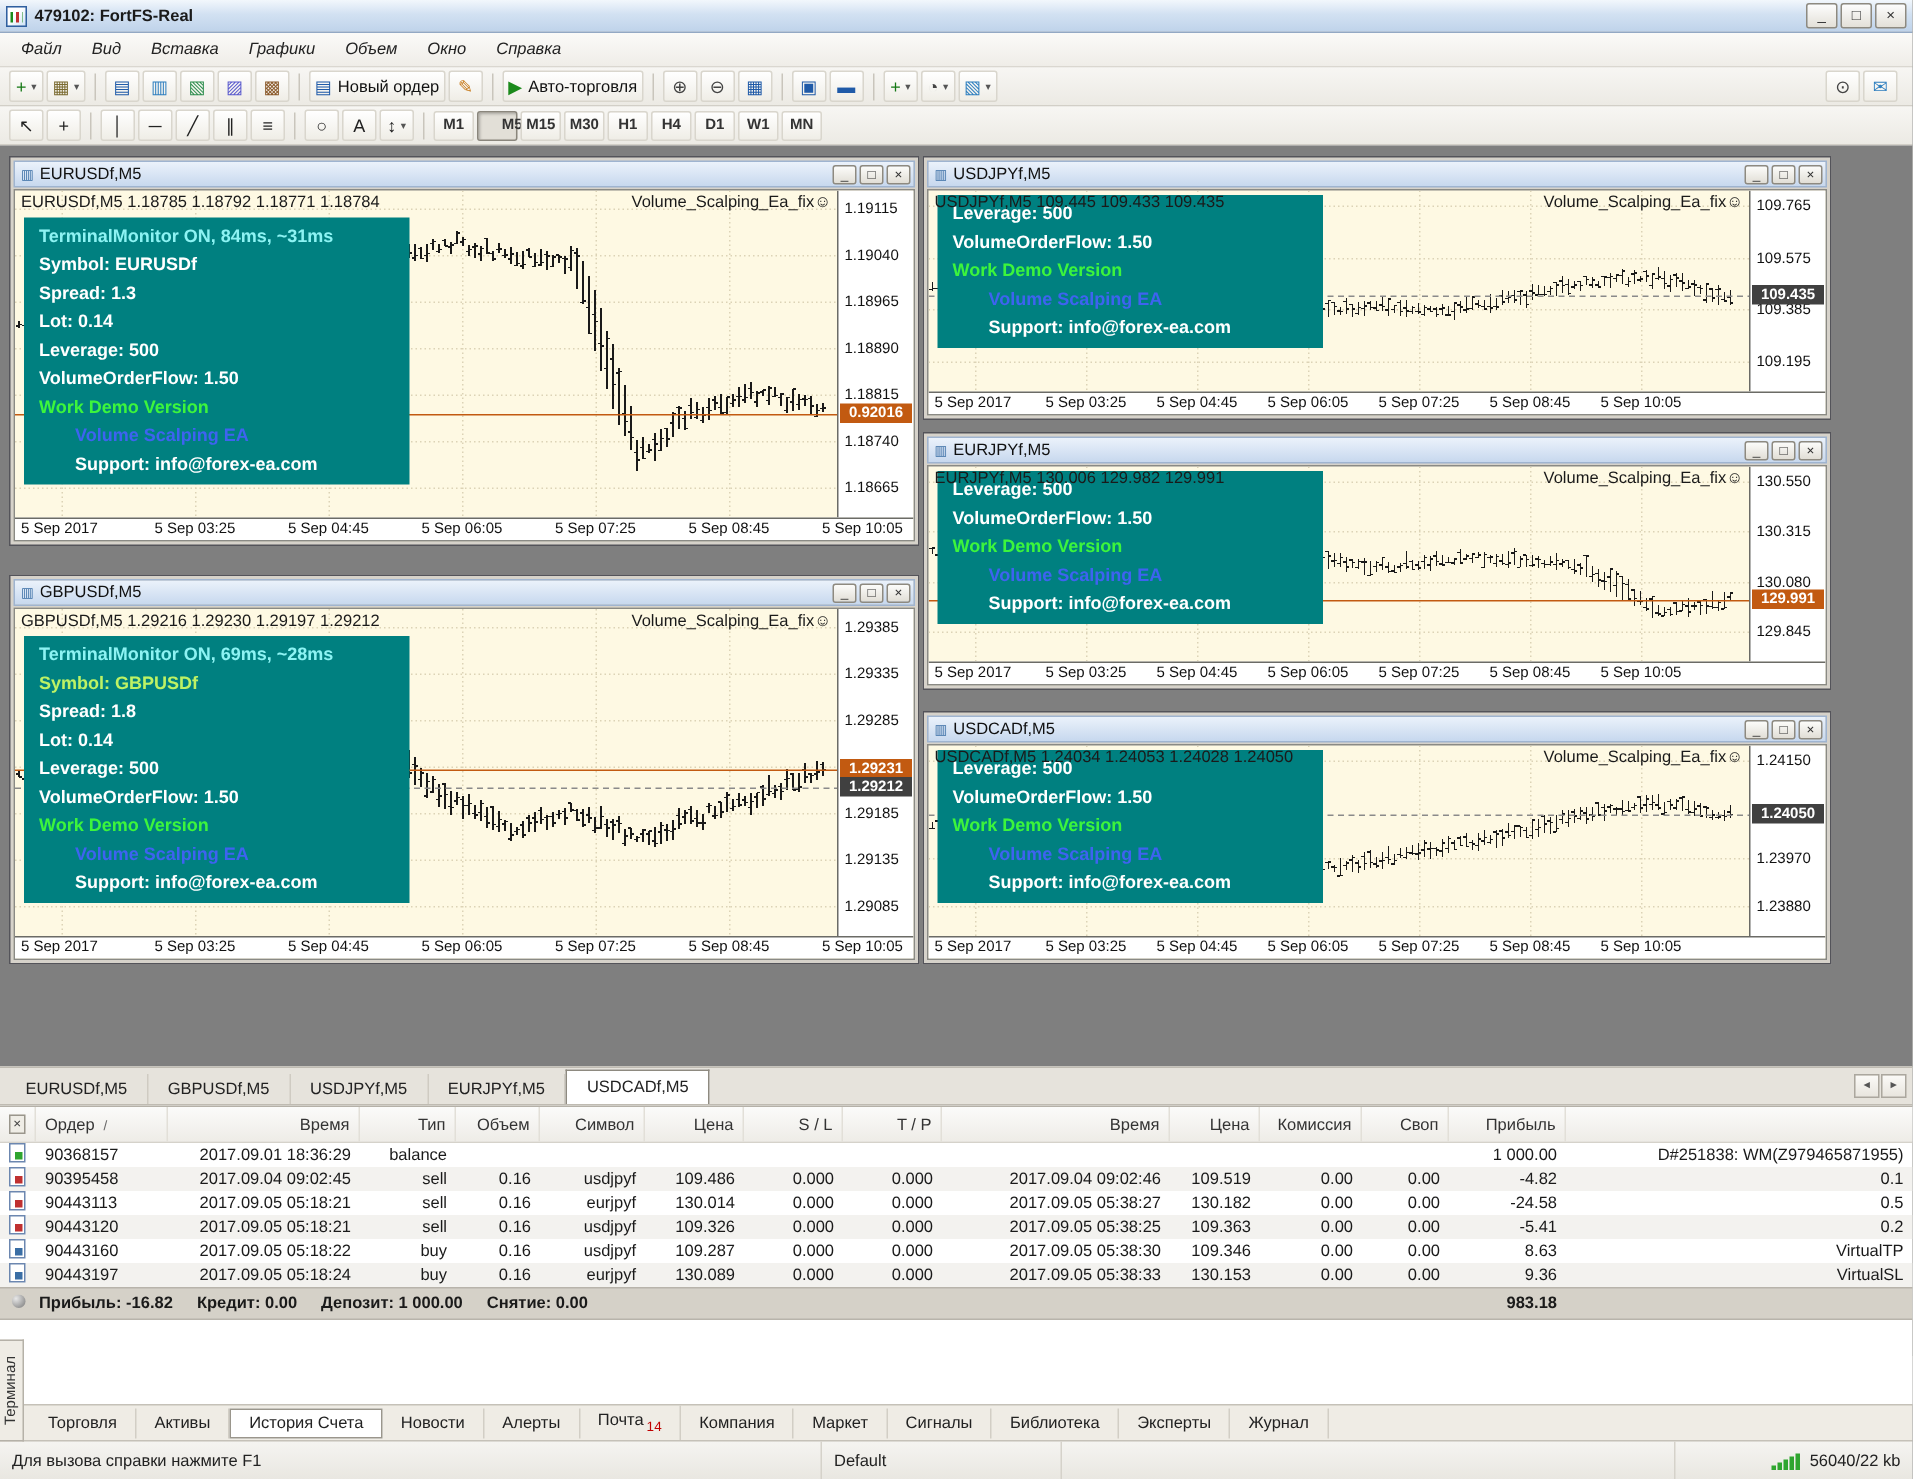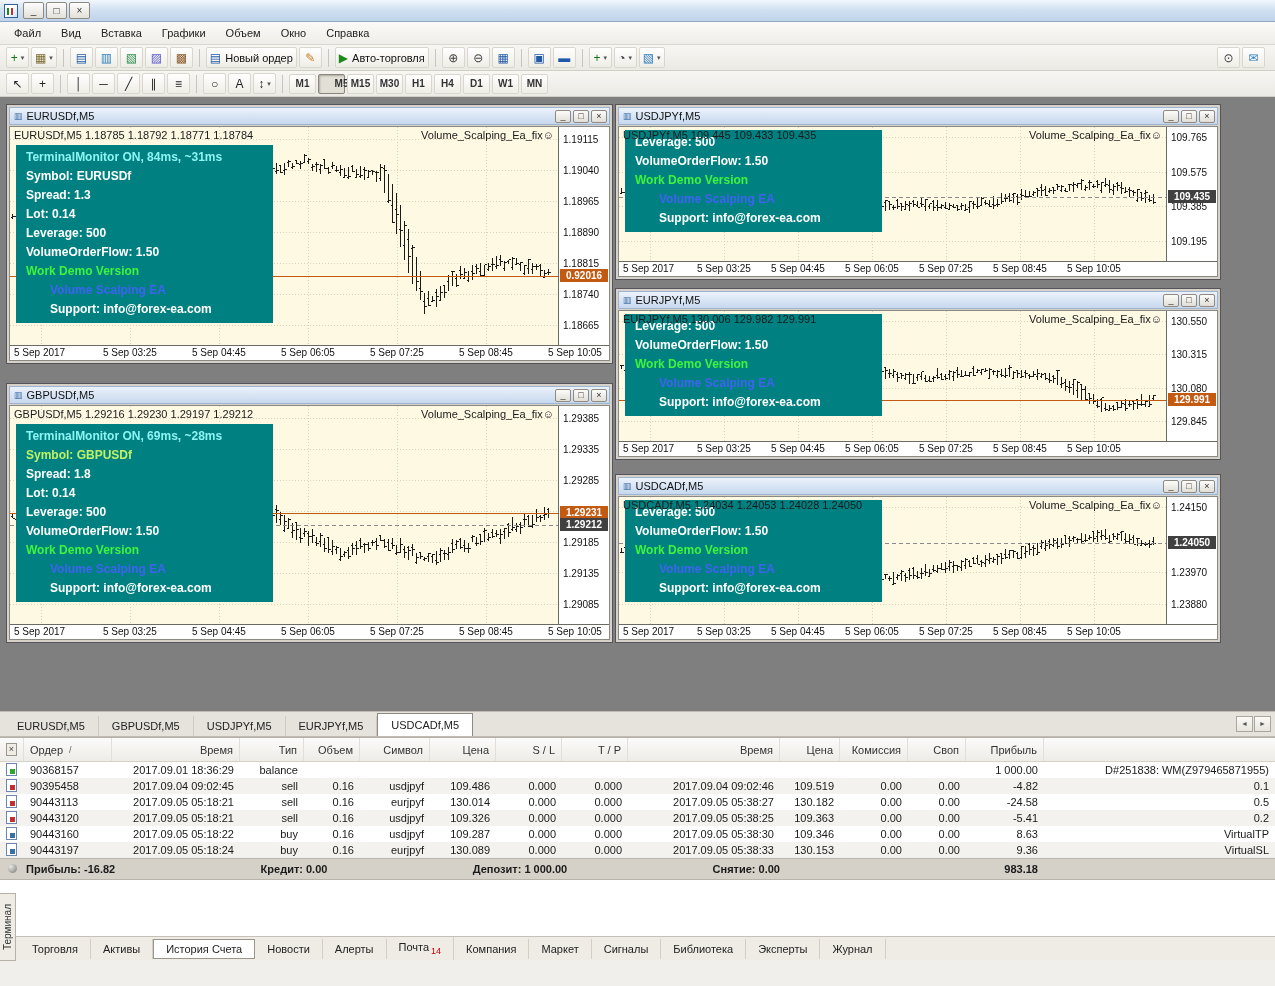--- a/index.html
+++ b/index.html
@@ -17,21 +17,21 @@
     background:repeating-linear-gradient(90deg,#1B8A1B 0 2px,transparent 2px 4px,#C03030 4px 6px,transparent 6px 8px); }
   .title-text { flex:1; }
   .win-btns { display:flex; gap:2px; }
   .wbtn { width:21px; height:17px; font-size:10px; line-height:15px; text-align:center; font-weight:normal;
     background:linear-gradient(#FDFDFD,#E3E0D8); border:1px solid #8E8A80; border-radius:2px; color:#333; }
 
   
   .menubar { position:absolute; top:22px; height:23px; width:100%;
     background:linear-gradient(#FBFAF8,#EFEDE8); border-bottom:1px solid #DAD7D0;
     display:flex; align-items:center; padding-left:4px; }
-  .menu-item { padding:10px 10px; font-size:11px; color:#222; }
+  .menu-item { padding:10px 10px; font-size:11px; color:#222;font-style:italic; }
   .tb { position:absolute; width:100%; background:linear-gradient(#F7F6F3,#ECEAE4);
     border-bottom:1px solid #D2CFC7; display:flex; align-items:center; padding:0 5px; }
   .tb1 { top:45px; height:26px; } .tb2 { top:71px; height:26px; }
   .tbtn { height:21px; min-width:23px; display:inline-flex; align-items:center; justify-content:center;
     margin:0 1px; border:1px solid #D9D6CD; border-radius:2px; background:linear-gradient(#FFFFFF,#EFEDE6);
     font-size:12px; color:#333; padding:0 3px; white-space:nowrap; }
   .tbtn .g { font-size:12px; line-height:1; }
   .tbtn .dd { font-size:7px; margin-left:3px; color:#555; }
   .tbtn .tlbl { font-size:11px; margin-left:4px; color:#111; }
   .tsep { width:1px; height:18px; background:#C9C5BC; margin:0 5px; display:inline-block; }
@@ -94,21 +94,21 @@
     line-height:11px; text-align:center; color:#444; display:inline-block; }
   .oicon { width:11px; height:13px; background:#FFF; border:1px solid #6C87B0; display:inline-block; position:relative; }
   .oicon::after { content:""; position:absolute; right:1px; bottom:1px; width:5px; height:5px; }
   .oicon.balance::after { background:#2FA52F; }
   .oicon.sell::after { background:#C03030; }
   .oicon.buy::after { background:#3A6EA5; }
   .t-summary { height:22px; background:#D5D1C8; border-top:1px solid #B8B4AB; border-bottom:1px solid #B8B4AB; font-weight:bold; }
   .sum-icon { grid-column:1; }
   .dot { width:9px; height:9px; border-radius:50%; display:inline-block;
     background:radial-gradient(circle at 30% 30%, #E8E8E8, #777); margin-left:2px; }
-  .t-sumtext { grid-column:2/11; display:flex; padding-left:2px; white-space:nowrap;justify-content:space-between; }
+  .t-sumtext { grid-column:2/11; display:flex; gap:16px; padding-left:2px; white-space:nowrap; }
   .t-balance { grid-column:14/15; }
   .t-filler { position:absolute; left:0; right:0; top:166px; bottom:0; background:#FFF; }
 
   
   .side-tab { position:absolute; left:0; top:893px; width:16px; height:68px; background:#EFECE5;
     border:1px solid #B5B1A8; border-left:none; display:flex; align-items:center; justify-content:center; z-index:5; }
   .side-tab span { writing-mode:vertical-rl; transform:rotate(180deg); font-size:10px; color:#333; }
   .bottom-tabs { position:absolute; top:936px; height:24px; width:100%; background:#EFECE5;
     border-top:1px solid #C5C1B8; display:flex; align-items:center; padding-left:20px; }
   .btab { padding:4px 12px; font-size:11px; color:#222; border-right:1px solid #D2CEC5; white-space:nowrap; }
@@ -127,20 +127,21 @@
   .conn i:nth-child(1){height:3px} .conn i:nth-child(2){height:5px} .conn i:nth-child(3){height:7px}
   .conn i:nth-child(4){height:9px} .conn i:nth-child(5){height:11px}
 </style>
 </head>
 <body>
 
 <div class="app">
 
   <div class="titlebar">
     <span class="app-icon"></span>
+    <span class="title-text">479102: FortFS-Real</span>
     <span class="win-btns">
       <span class="wbtn">_</span>
       <span class="wbtn">□</span>
       <span class="wbtn">×</span>
     </span>
   </div>
 
   <div class="menubar" id="menubar">
       <span class="menu-item">Файл</span>
       <span class="menu-item">Вид</span>
@@ -768,14 +769,33 @@
       <span class="btab"><span>Алерты</span></span>
       <span class="btab"><span>Почта</span><span class="badge">14</span></span>
       <span class="btab"><span>Компания</span></span>
       <span class="btab"><span>Маркет</span></span>
       <span class="btab"><span>Сигналы</span></span>
       <span class="btab"><span>Библиотека</span></span>
       <span class="btab"><span>Эксперты</span></span>
       <span class="btab"><span>Журнал</span></span>
     </div>
 
+  <div class="statusbar">
+    <div class="seg seg-help">
+      <span>Для вызова справки нажмите F1</span>
+    </div>
+    <div class="seg seg-profile">
+      <span>Default</span>
+    </div>
+    <div class="seg seg-fill"></div>
+    <div class="seg seg-traffic">
+      <span class="conn">
+          <i></i>
+          <i></i>
+          <i></i>
+          <i></i>
+          <i></i>
+        </span>
+      <span>56040/22 kb</span>
+    </div>
+  </div>
 
 </div>
 
 </body></html>

